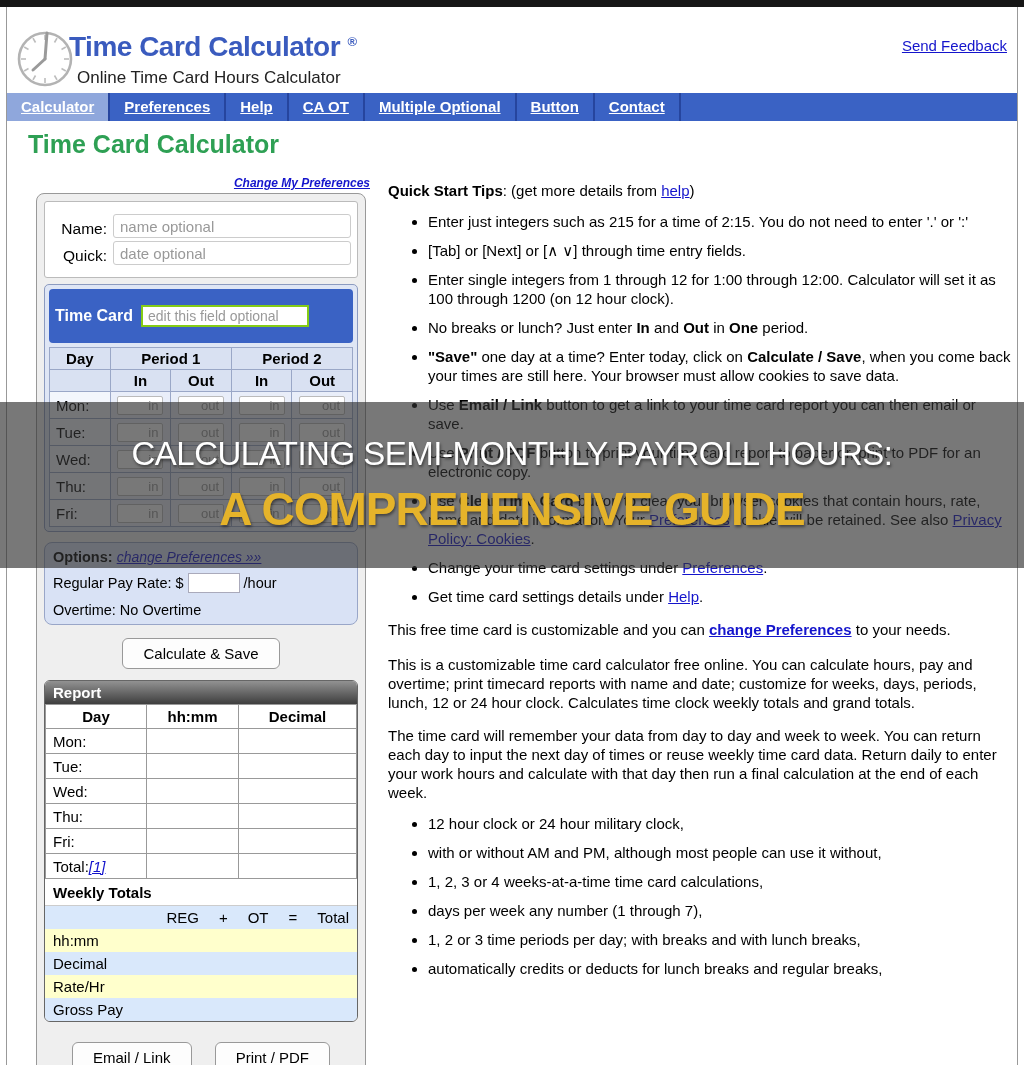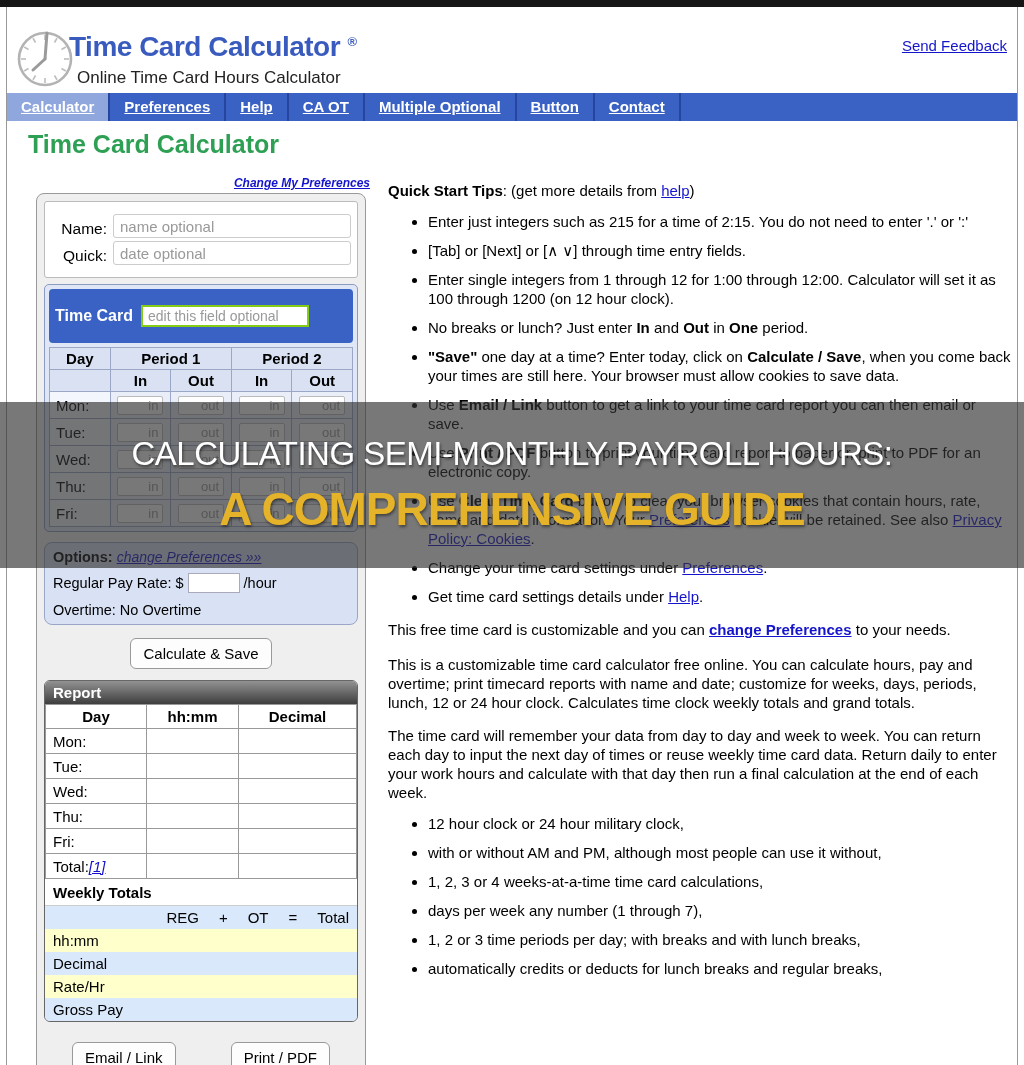--- a/index.html
+++ b/index.html
@@ -54,21 +54,21 @@
   table.tc td.inp input { width:46px; height:19px; border:1px solid #bbb; border-radius:2px; font-size:13px;
                           text-align:right; padding-right:4px; font-family:inherit; }
 
   .optbox { margin-top:10px; background:#D9E2F5; border:1px solid #99A6C8; border-radius:8px; padding:6px 8px; font-size:14.5px; }
   .optbox .opt-label { font-weight:bold; }
   .optbox .opt-link { font-style:italic; color:#1414CC; text-decoration:underline; font-size:14px; cursor:pointer; }
   .optrow2 { margin-top:8px; display:flex; align-items:center; }
   .optrow2 input { width:52px; height:20px; border:1px solid #aab; margin:0 4px; font-family:inherit; }
   .optrow3 { margin-top:9px; }
 
-  .btn { background:#FDFDFD; border:1px solid #999; border-radius:6px; font-size:15px; padding:6px 12px;
+  .btn { background:#FDFDFD; border:1px solid #999; border-radius:6px; font-size:15px; padding:6px 20px;
          font-family:inherit; cursor:pointer; color:#000; }
   .calc-btn { display:block; margin:13px auto 0; }
 
   .report { margin-top:11px; border:1px solid #666; border-radius:6px; background:#fff; overflow:hidden; }
   .report-header { background:linear-gradient(#929292,#3E3E3E); color:#fff; font-weight:bold; font-size:15px; padding:3px 8px; }
   table.rep { width:100%; border-collapse:collapse; }
   table.rep th, table.rep td { border:1px solid #999; font-size:15px; }
   table.rep th { font-weight:bold; height:24px; background:#fff; }
   table.rep td { height:25px; padding-left:7px; }
   table.rep .c1 { width:101px; } table.rep .c2 { width:92px; }

